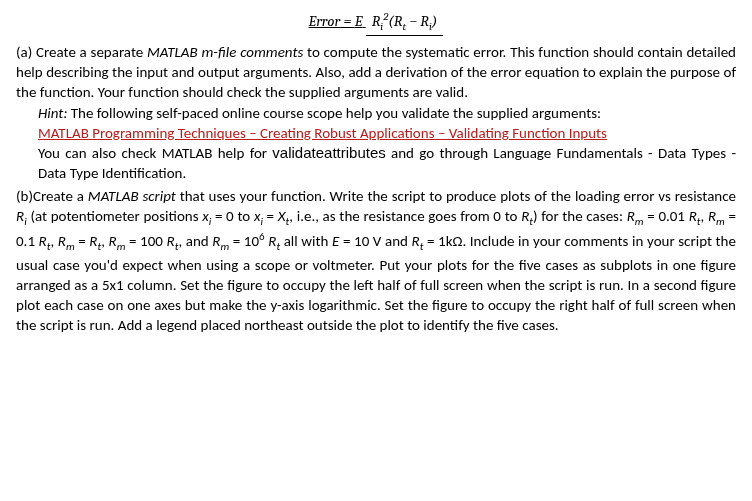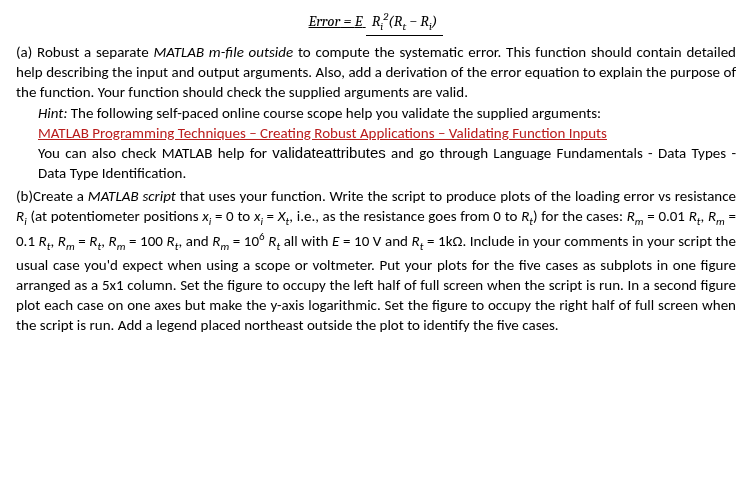--- a/index.html
+++ b/index.html
@@ -56,21 +56,21 @@
 </head>
 <body>
 
 <div class="formula">
   <span><i>Error</i> = <i>E</i> </span><span class="frac">
     <span class="num"><i>R<span class="sub">i</span></i><span class="sup">2</span>(<i>R<span class="sub">t</span></i> − <i>R<span class="sub">i</span></i>)</span>
   </span>
 </div>
 
 <div class="part">
-  <span class="part-label">(a)</span><span> Robust a separate </span><span class="ital">MATLAB m-file outside</span><span> to compute the systematic error. This function should contain detailed help describing the input and output arguments. Also, add a derivation of the error equation to explain the purpose of the function. Your function should check the supplied arguments are valid.</span>
+  <span class="part-label">(a)</span><span> Create a separate </span><span class="ital">MATLAB m-file comments</span><span> to compute the systematic error. This function should contain detailed help describing the input and output arguments. Also, add a derivation of the error equation to explain the purpose of the function. Your function should check the supplied arguments are valid.</span>
   <div class="part-body">
     <span class="hint-label">Hint:</span><span> The following self-paced online course scope help you validate the supplied arguments:</span>
     <br>
     <a href="#" class="link">MATLAB Programming Techniques – Creating Robust Applications – Validating Function Inputs</a>
     <br>
     <span>You can also check MATLAB help for </span><span class="code">validateattributes</span><span> and go through Language Fundamentals - Data Types - Data Type Identification.</span>
   </div>
 </div>
 
 <div class="part">

